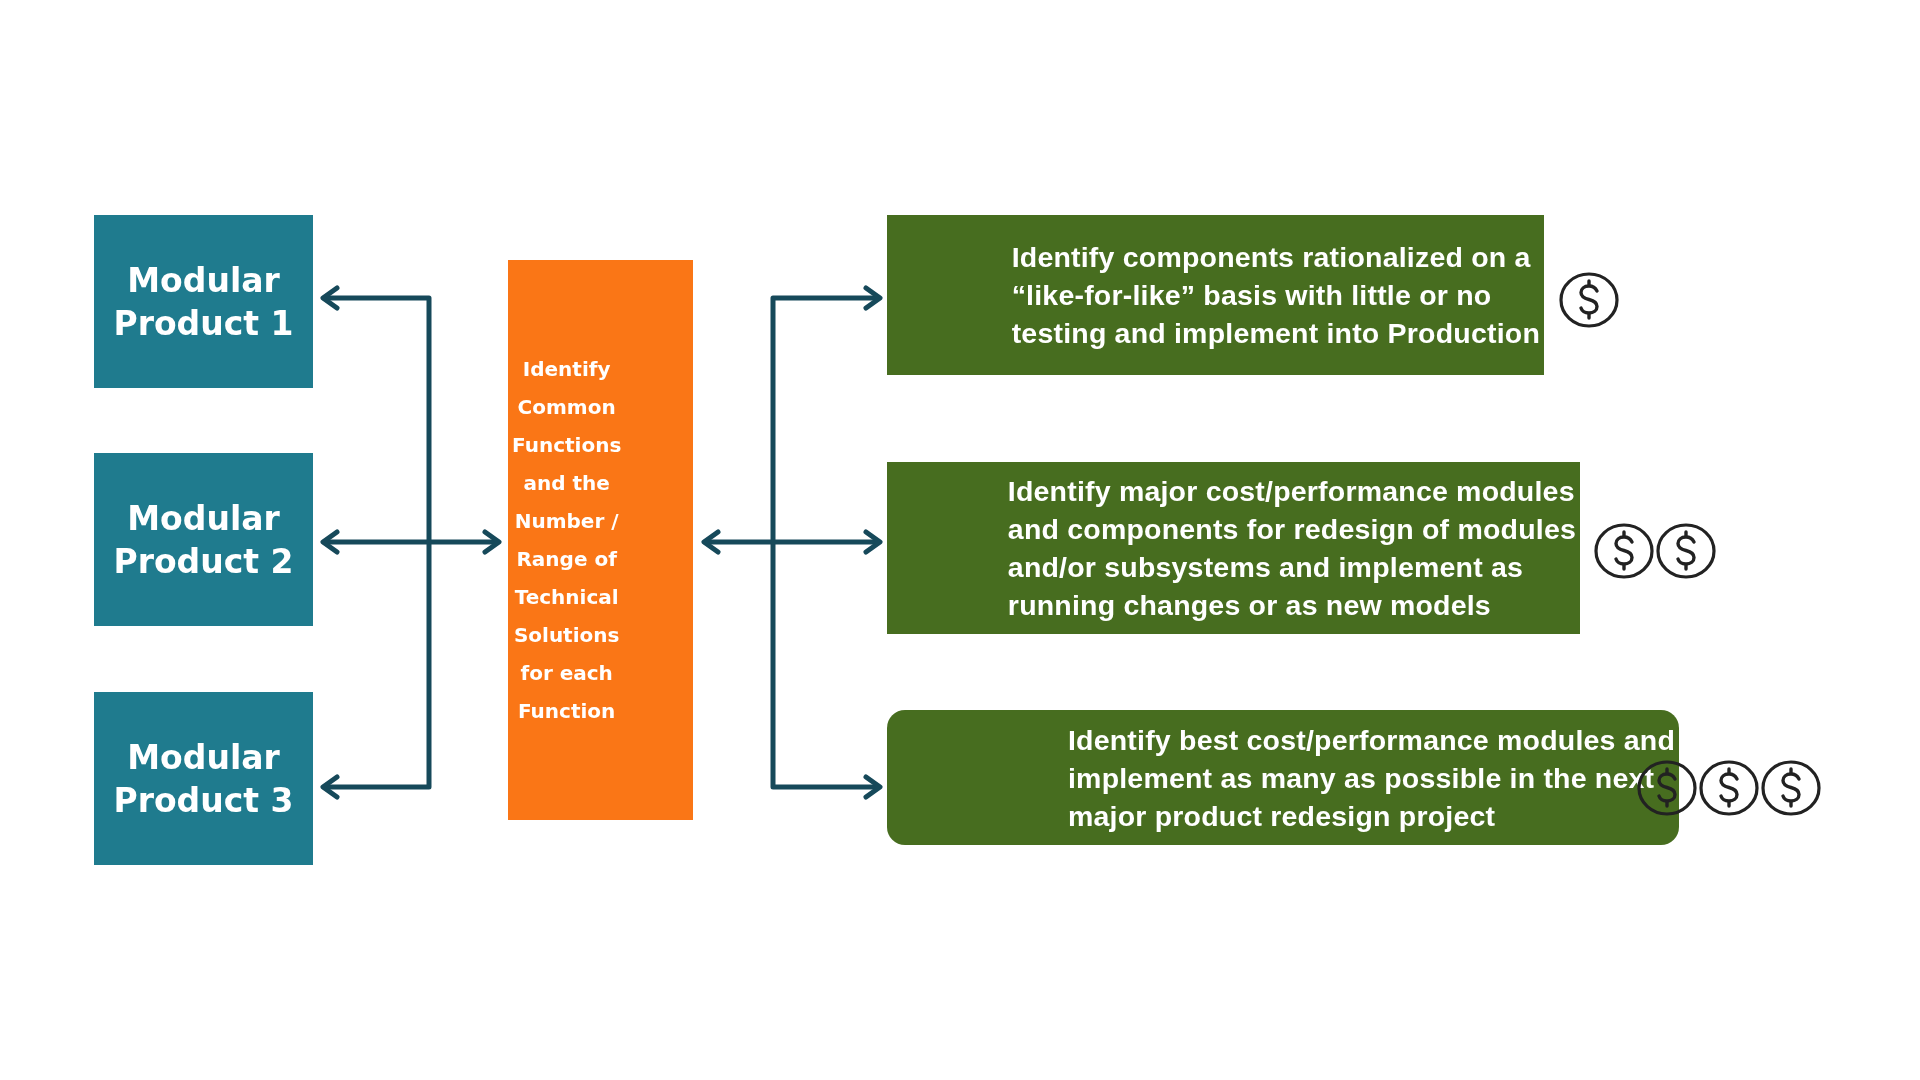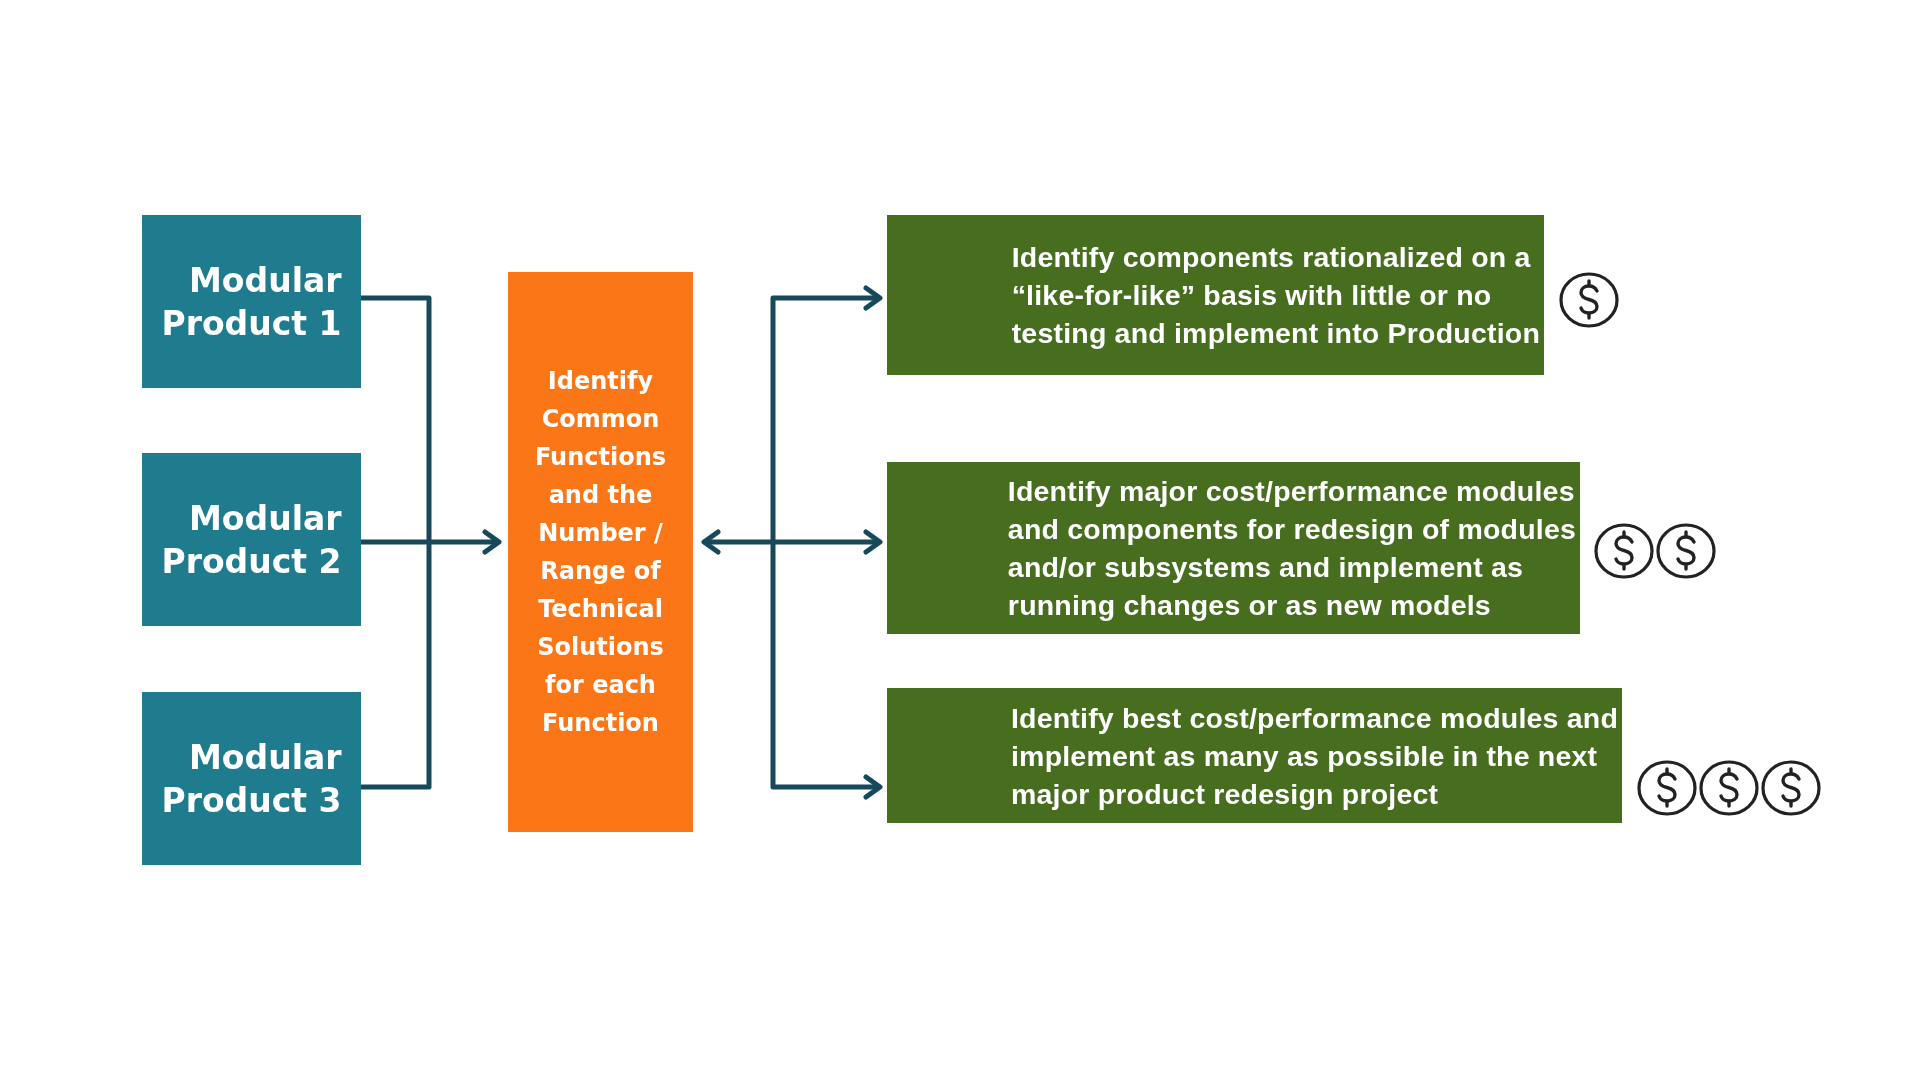--- a/index.html
+++ b/index.html
@@ -1,22 +1,22 @@
 <!DOCTYPE html>
 <html><head>
   <meta charset="utf-8">
   <style>
     html, body { margin: 0; padding: 0; }
     body {
       width: 1920px; height: 1080px; background: #ffffff; position: relative; overflow: hidden;
       font-family: "DejaVu Sans", "Liberation Sans", sans-serif;
     }
     .box { position: absolute; box-sizing: border-box; color: #ffffff; font-weight: bold; display: flex; align-items: center; }
-    .product { background: #1f7b8e; justify-content: center; text-align: right; font-size: 33px; line-height: 43px; left: 94px; width: 219px; height: 173px; margin-left: 48px; }
-    .center { background: #fa7616; left: 508px; top: 272px; width: 185px; height: 560px; justify-content: center; text-align: center; font-size: 24px; line-height: 38px; padding: 0 4px; }
+    .product { background: #1f7b8e; justify-content: center; text-align: center; font-size: 33px; line-height: 43px; left: 94px; width: 219px; height: 173px; }
+    .center { background: #fa7616; left: 508px; top: 260px; width: 185px; height: 560px; justify-content: flex-start; text-align: center; font-size: 20px; line-height: 38px; padding: 0 4px; }
     .outcome { background: #476d1f; left: 887px; font-size: 28.5px; line-height: 38px; padding: 0 4px 0 4px; font-family: "Liberation Sans", sans-serif; letter-spacing: 0.2px; justify-content: flex-end; }
     .lines { position: absolute; left: 0; top: 0; }
     .coin { position: absolute; }
     .label { white-space: pre-line; display: block; }
   </style>
 </head>
 <body>
 
 <svg class="lines" width="1920" height="1080">
   <g fill="none" stroke="#16495a" stroke-width="5" stroke-linecap="round" stroke-linejoin="round">
@@ -68,21 +68,21 @@
   <span class="label">Identify components rationalized on a
 “like-for-like” basis with little or no
 testing and implement into Production</span>
 </div>
 <div class="box outcome" style="top:462px; width:693px; height:172px;">
   <span class="label">Identify major cost/performance modules
 and components for redesign of modules
 and/or subsystems and implement as
 running changes or as new models</span>
 </div>
-<div class="box outcome" style="top:688px; width:735px; height:135px;">
+<div class="box outcome" style="top:710px; width:792px; height:135px;border-radius:18px;">
   <span class="label">Identify best cost/performance modules and
 implement as many as possible in the next
 major product redesign project</span>
 </div>
 
 <div id="coins">
     <svg width="60" height="60" viewBox="0 0 60 60" class="coin" style="left: 1559px; top: 270px;">
       <ellipse cx="30" cy="30" rx="28" ry="26" fill="none" stroke="#222222" stroke-width="3.2"></ellipse>
       <path d="M38 21 C36 17 33 16 30 16 C25 16 22 19 22 22.5 C22 27 26 28.5 30 29.5 C34 30.5 38 32 38 36.5 C38 40.5 34.5 43 30 43 C26 43 23 41 22 38" fill="none" stroke="#222222" stroke-width="3.4" stroke-linecap="round"></path>
       <line x1="30" y1="11" x2="30" y2="15" stroke="#222222" stroke-width="3.4" stroke-linecap="round"></line>

